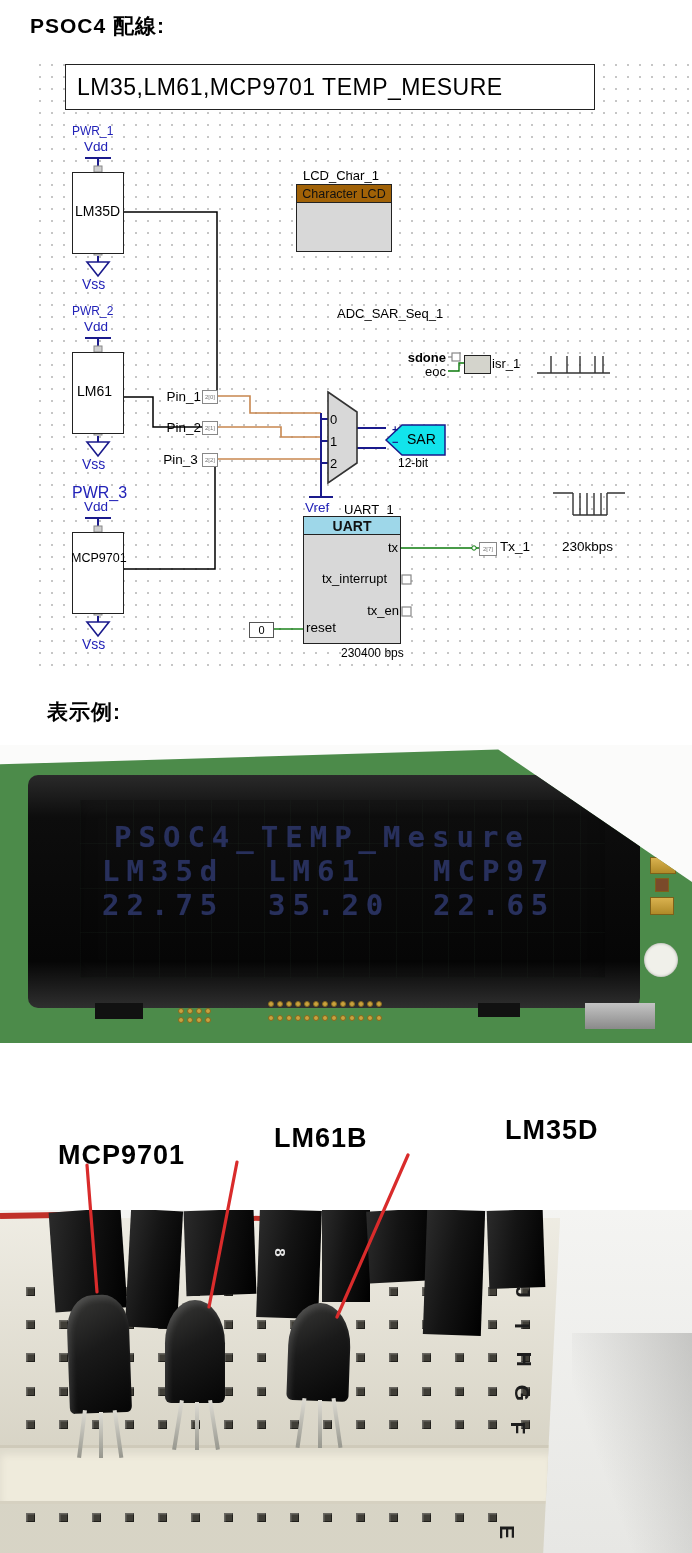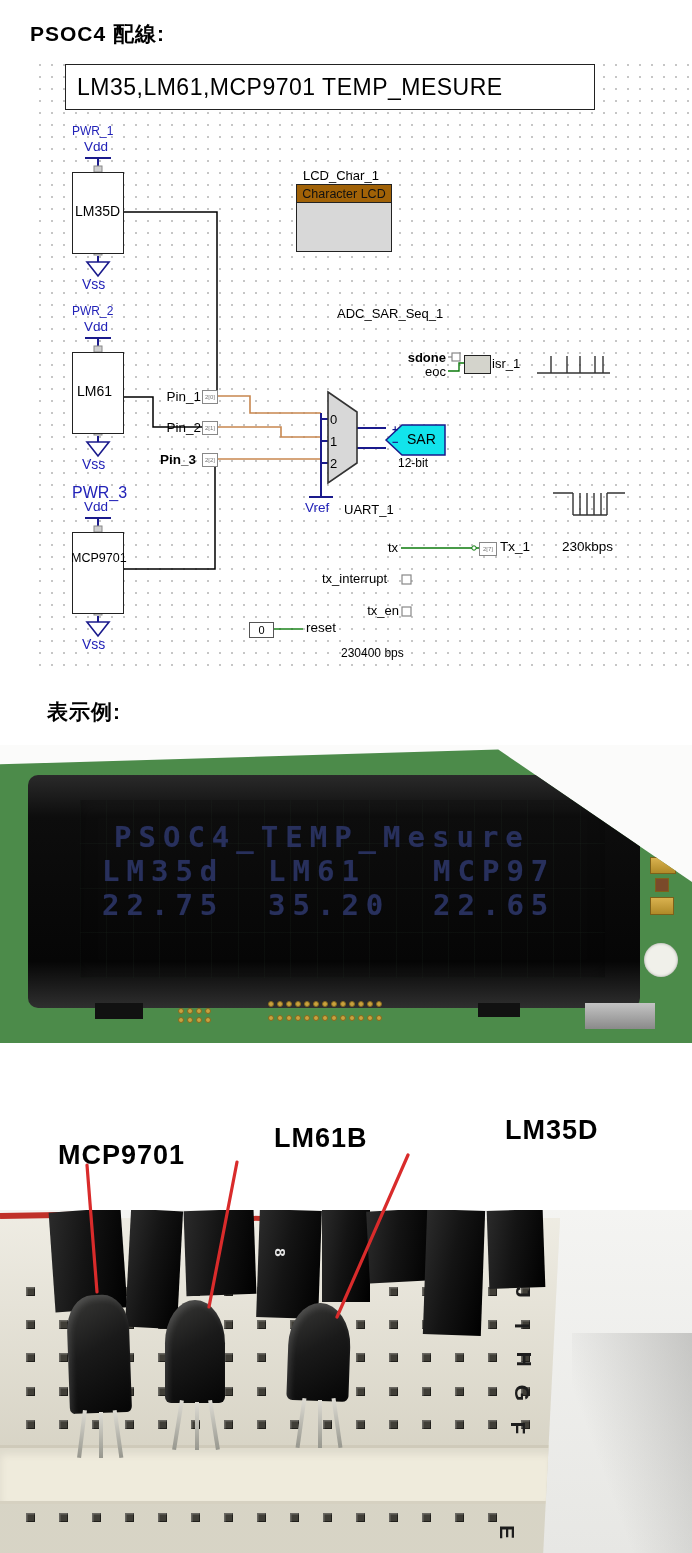--- a/index.html
+++ b/index.html
@@ -64,21 +64,21 @@
   .bbletter{position:absolute;font-weight:bold;font-size:21px;color:#1d1d1d;transform:rotate(90deg);}
   .lab3{position:absolute;font-size:27px;font-weight:600;letter-spacing:1px;}
   .shade{position:absolute;right:0;bottom:0;width:120px;height:220px;
       background:linear-gradient(250deg,rgba(120,120,118,.35),rgba(120,120,118,0) 70%);}
 </style>
 </head>
 <body>
 
 <div class="page">
 
-  <div class="h1" style="left:30px;top:12px;margin-top:8px;">PSOC4  配線:</div>
+  <div class="h1" style="left:30px;top:12px;">PSOC4  配線:</div>
 
   <div class="schematic">
 
     <svg width="662" height="620" viewBox="30 55 662 620">
 
       <g stroke="#1a1a8c" stroke-width="2" fill="none">
         <path d="M85 158 H111 M98 158 V167"></path>
         <path d="M85 338 H111 M98 338 V347"></path>
         <path d="M85 518 H111 M98 518 V527"></path>
         <path d="M98 256 V262 M98 436 V442 M98 616 V622"></path>
@@ -168,21 +168,21 @@
     <span class="lb blue" style="left:52px;top:581px;font-size:14px;">Vss</span>
 
     <span class="lb" style="left:130px;top:334px;width:41px;text-align:right;font-size:13.5px;">Pin_1</span>
     <div class="pinbox" style="left:172px;top:335px;">
         <span>2[0]</span>
       </div>
     <span class="lb" style="left:130px;top:365px;width:41px;text-align:right;font-size:13.5px;">Pin_2</span>
     <div class="pinbox" style="left:172px;top:366px;">
         <span>2[1]</span>
       </div>
-    <span class="lb" style="left:130px;top:397px;width:41px;text-align:left;font-size:13.5px;font-weight:bold;">Pin_3</span>
+    <span class="lb" style="left:130px;top:397px;width:41px;text-align:center;font-size:13.5px;">Pin_3</span>
     <div class="pinbox" style="left:172px;top:398px;">
         <span>2[2]</span>
       </div>
 
     <span class="lb" style="left:273px;top:113px;">LCD_Char_1</span>
     <div class="block" style="left:266px;top:129px;width:94px;height:66px;">
       <div class="bhead" style="background:#a16207;font-size:12.5px;">Character LCD</div>
     </div>
 
     <span class="lb" style="left:307px;top:251px;">ADC_SAR_Seq_1</span>
@@ -194,20 +194,24 @@
     <span class="lb blue" style="left:275px;top:445px;font-size:13.5px;">Vref</span>
     <span class="lb" style="left:362px;top:368px;font-size:11px;color:#1a1a8c;font-weight:bold;">+</span>
     <span class="lb" style="left:362px;top:381px;font-size:11px;color:#1a1a8c;font-weight:bold;">−</span>
     <span class="lb" style="left:377px;top:376px;font-size:14px;">SAR</span>
     <span class="lb" style="left:368px;top:401px;font-size:12px;">12-bit</span>
 
     <div class="abs" style="left:434px;top:300px;width:25px;height:17px;background:#d4d4cc;border:1.1px solid #222;"></div>
     <span class="lb" style="left:462px;top:301px;">isr_1</span>
 
     <span class="lb" style="left:314px;top:447px;">UART_1</span>
+    <div class="block" style="left:273px;top:461px;width:98px;height:127px;background:transparent;border:none;">
+      <div class="bhead" style="background:#9ed7e9;border:1.2px solid #222;font-size:14px;font-weight:bold;">UART</div>
+      <div style="height:108px;background:#d8d8d8;border:1.2px solid #222;border-top:none;"></div>
+    </div>
     <span class="lb" style="left:338px;top:485px;width:30px;text-align:right;">tx</span>
     <span class="lb" style="left:280px;top:516px;width:89px;text-align:center;">tx_interrupt</span>
     <span class="lb" style="left:320px;top:548px;width:49px;text-align:right;">tx_en</span>
     <span class="lb" style="left:276px;top:565px;font-size:13.5px;">reset</span>
     <div class="zerobox" style="left:219px;top:567px;">
         <span>0</span>
       </div>
     <span class="lb" style="left:311px;top:591px;font-size:12px;">230400 bps</span>
 
     <div class="pinbox" style="left:449px;top:487px;width:16px;">

